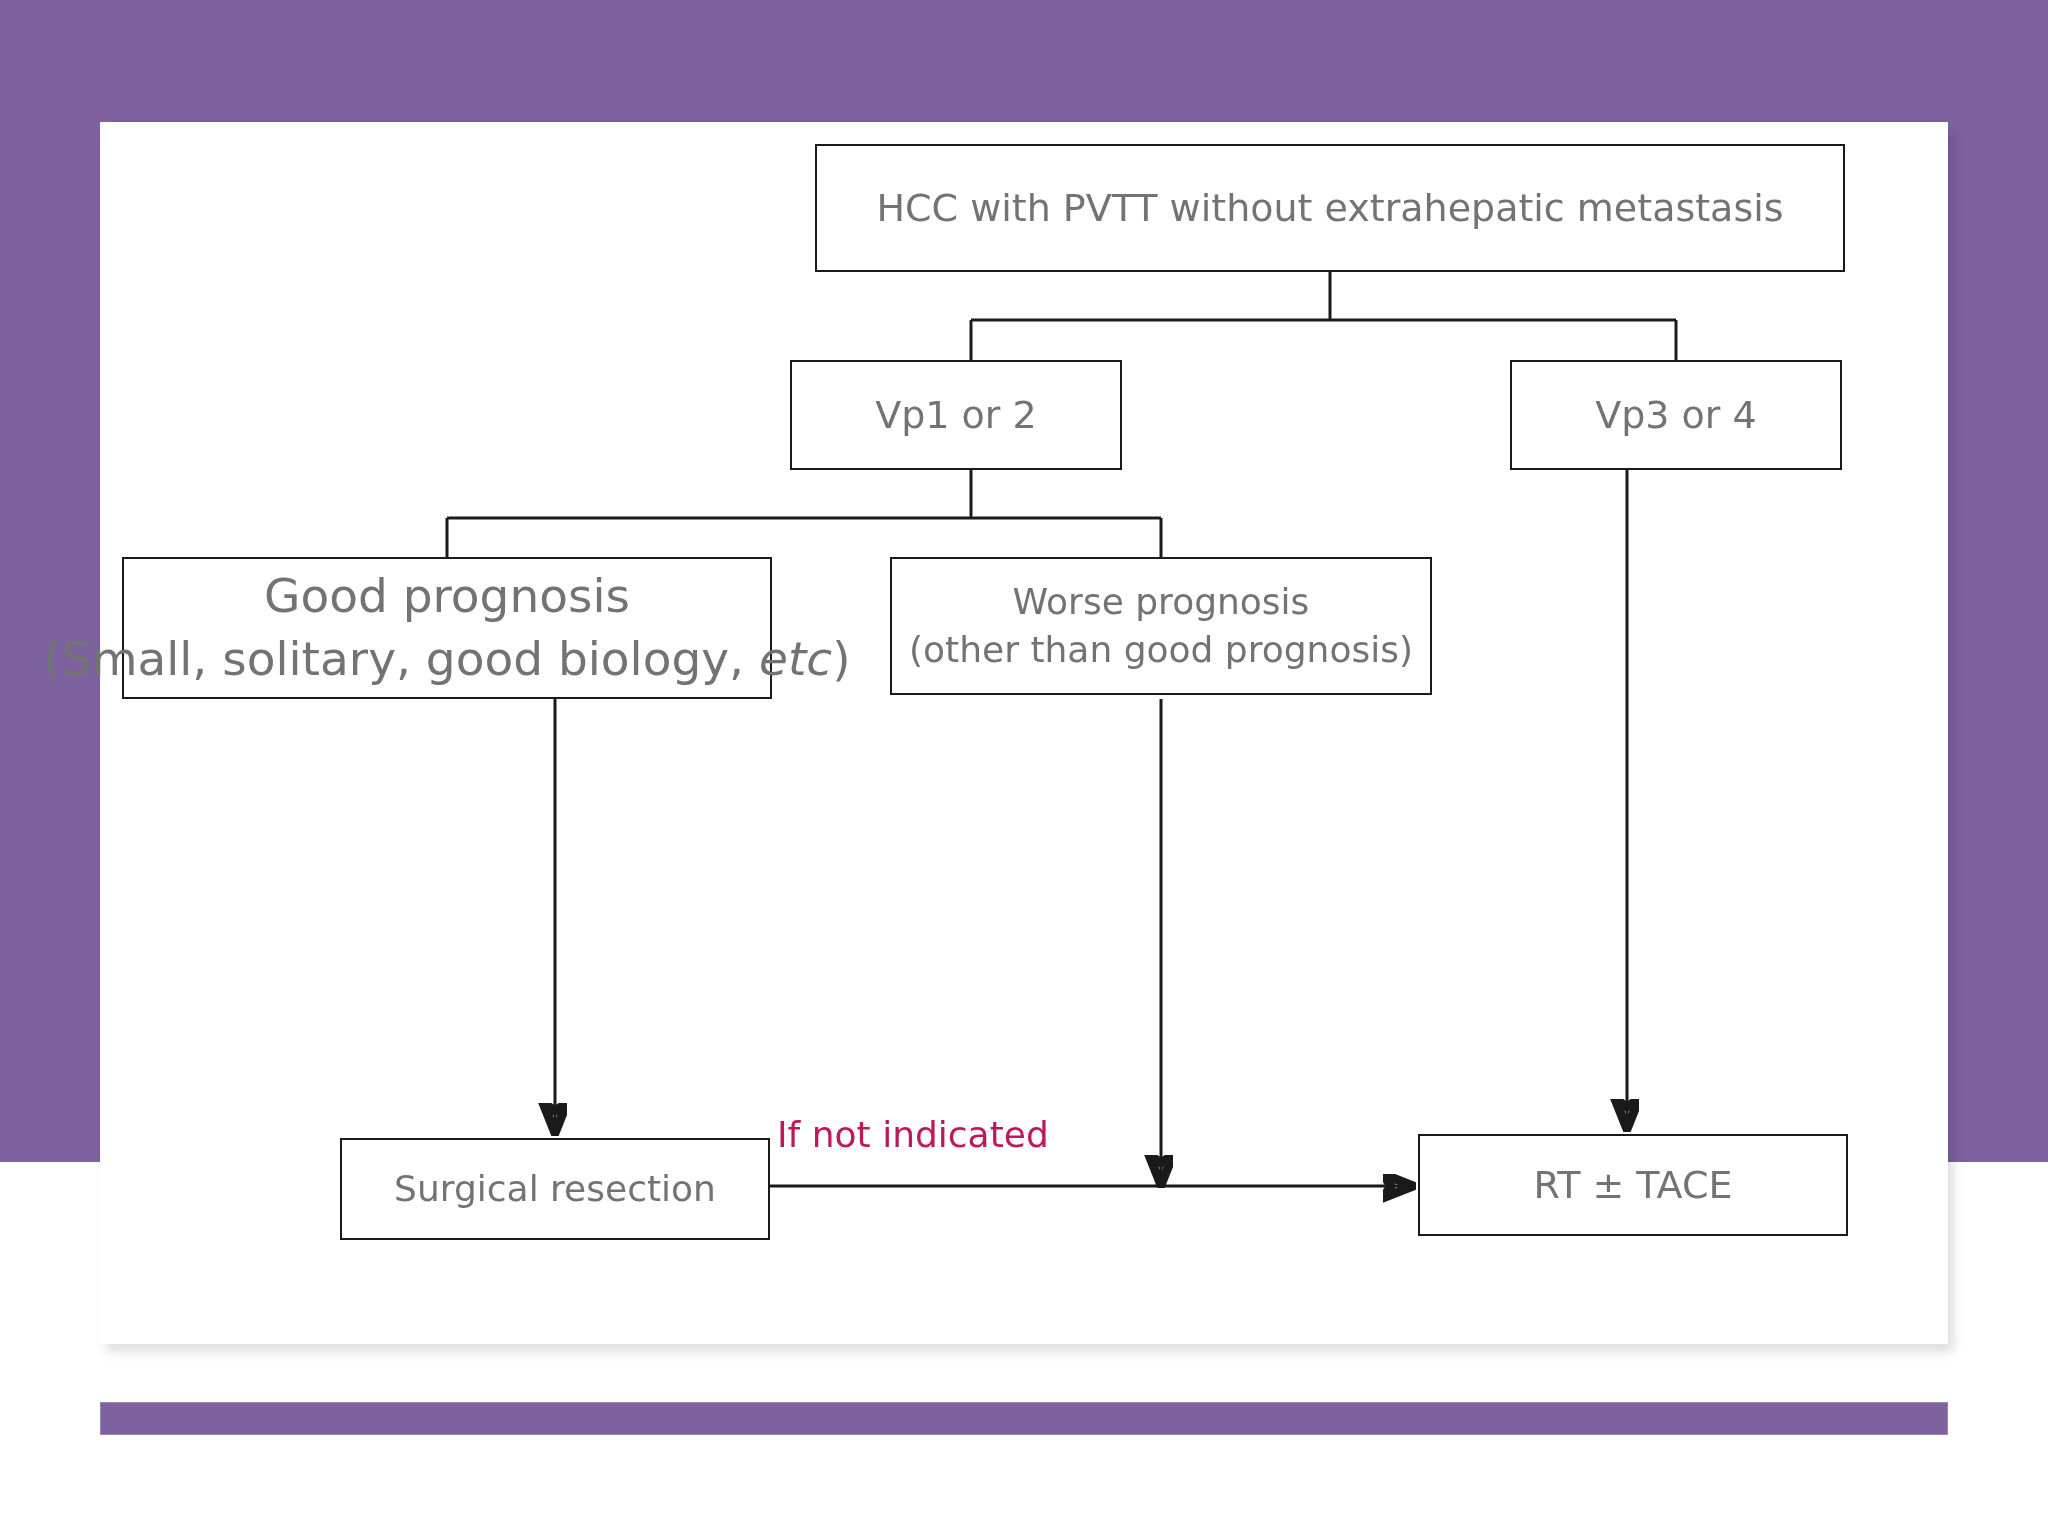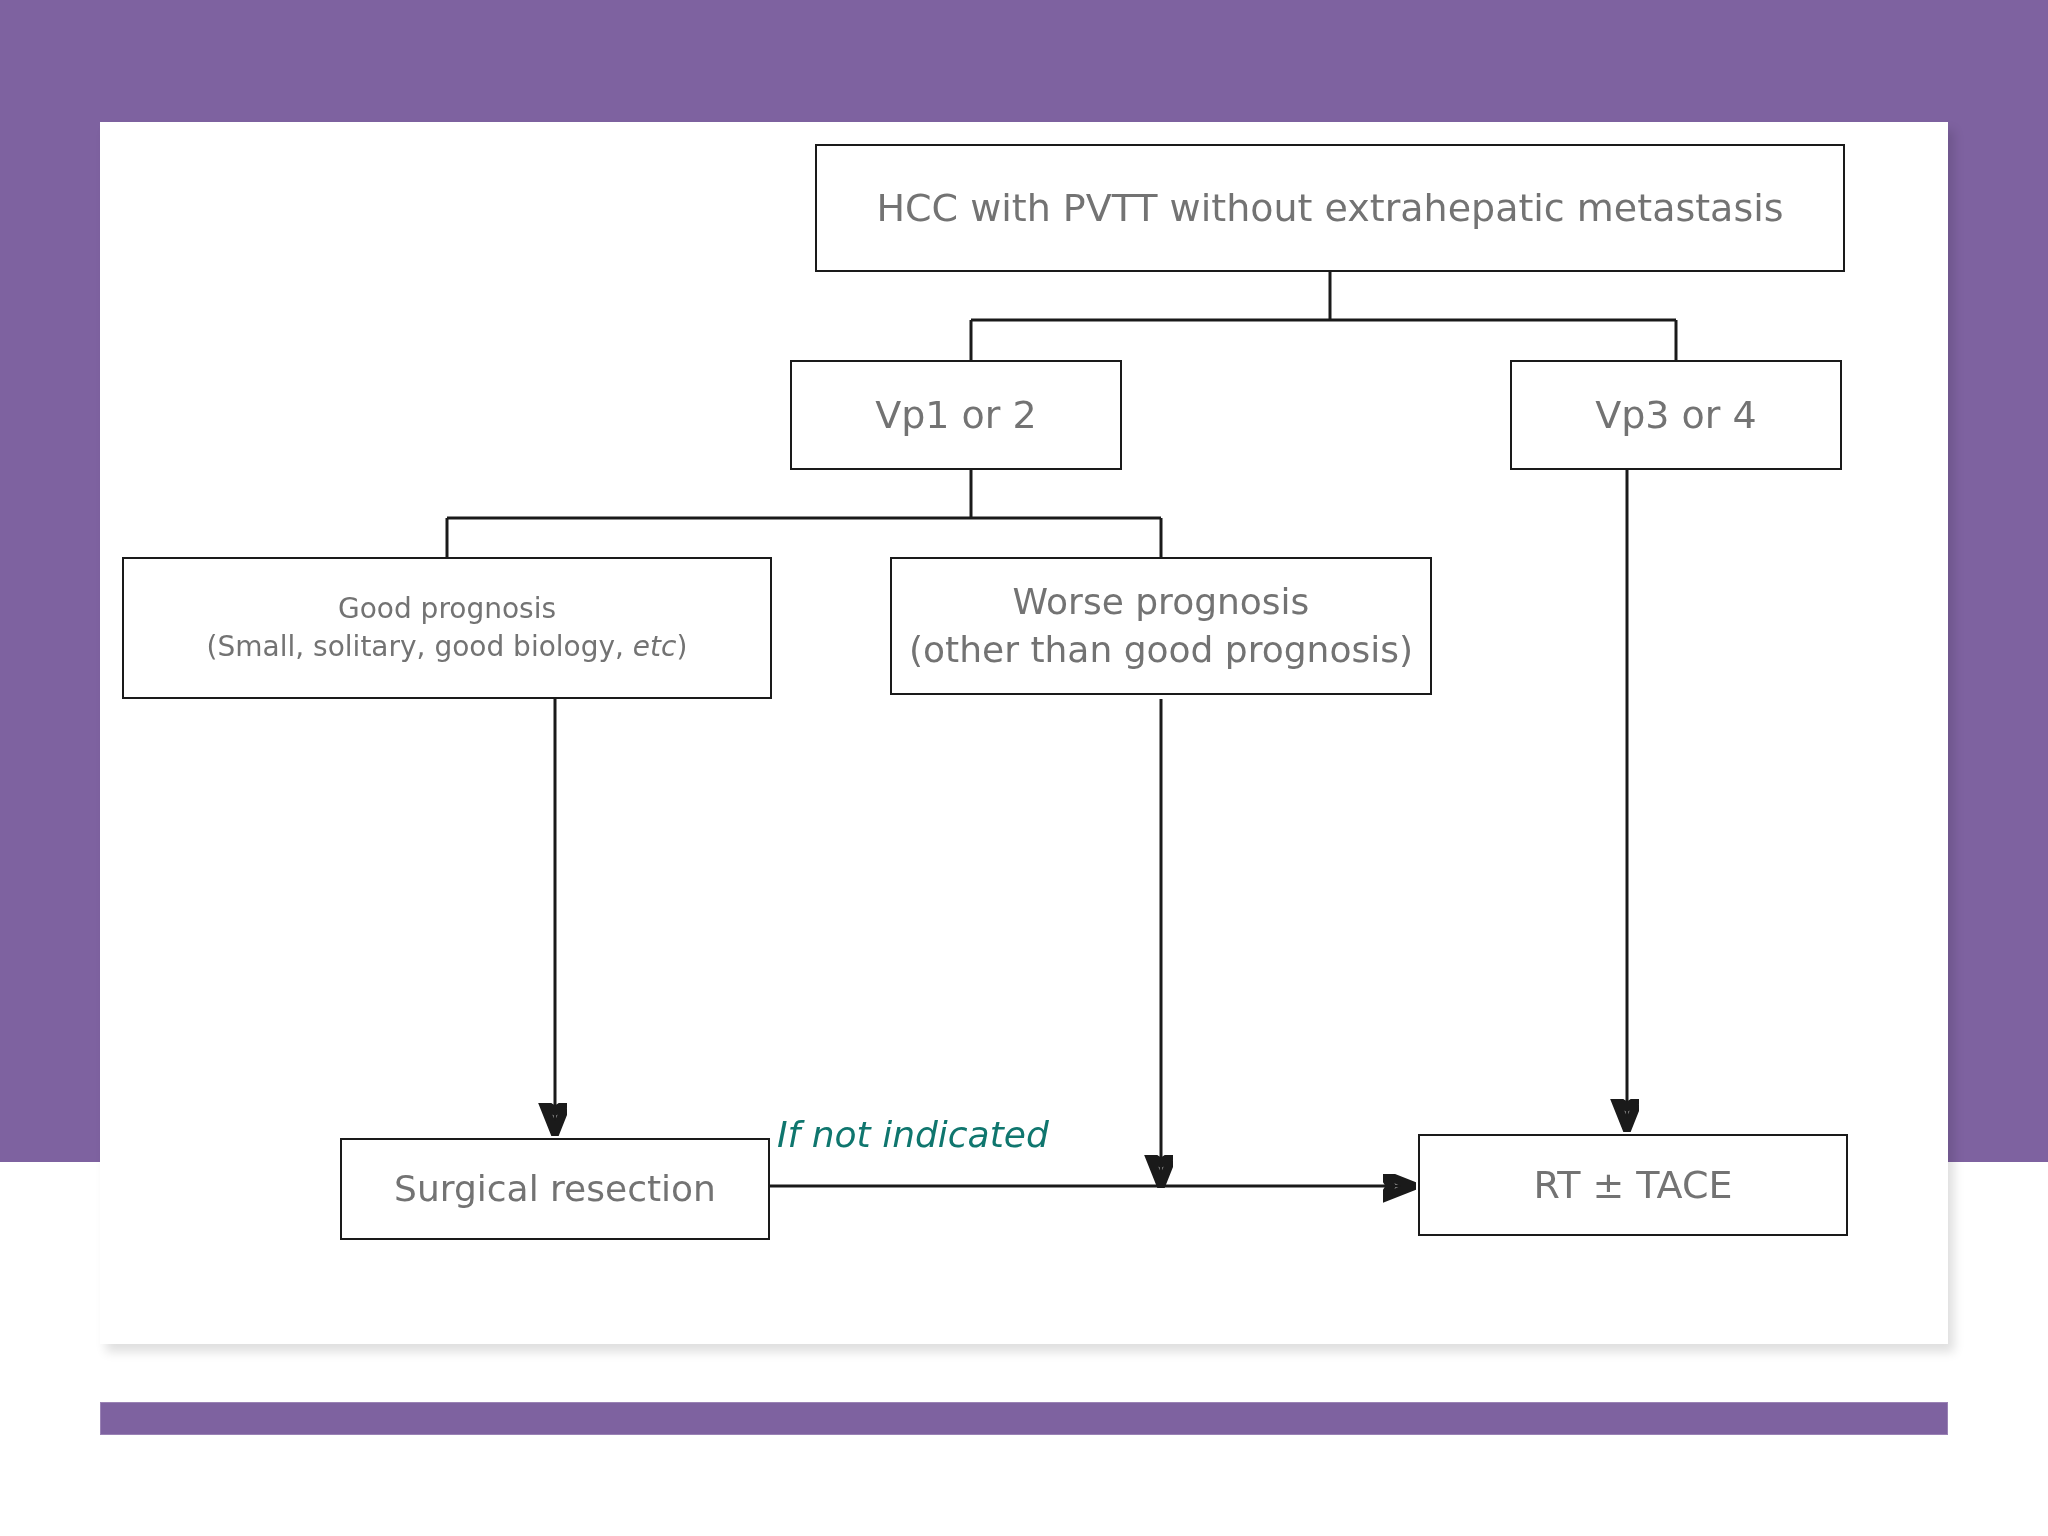--- a/index.html
+++ b/index.html
@@ -69,32 +69,31 @@
     line-height: 1.34;
     text-align: center;
     white-space: nowrap;
   }
   .node .l1, .node .l2 {
     display: block;
   }
   .node-top      { left: 715px; top:  22px; width: 1030px; height: 128px; font-size: 38px; }
   .node-vp12     { left: 690px; top: 238px; width:  332px; height: 110px; font-size: 38px; }
   .node-vp34     { left: 1410px; top: 238px; width: 332px; height: 110px; font-size: 38px; }
-  .node-good     { left:  22px; top: 435px; width:  650px; height: 142px; font-size: 28px; }
+  .node-good     { left:  22px; top: 435px; width:  650px; height: 142px; font-size: 47px; }
   .node-worse    { left: 790px; top: 435px; width:  542px; height: 138px; font-size: 36px; }
   .node-surgery  { left: 240px; top: 1016px; width: 430px; height: 102px; font-size: 36px; }
   .node-rt       { left: 1318px; top: 1012px; width: 430px; height: 102px; font-size: 38px; }
 
   .edge-label {
     position: absolute;
-    color: #0f766e;
+    color: #be185d;
     font-size: 36px;
     font-family: "DejaVu Sans", sans-serif;
     white-space: nowrap;
-    font-style: italic;
   }
   .edge-label-ifnot { left: 677px; top: 992px; }
 
   svg.connectors {
     position: absolute;
     left: 0;
     top: 0;
     width: 1848px;
     height: 1222px;
     overflow: visible;

